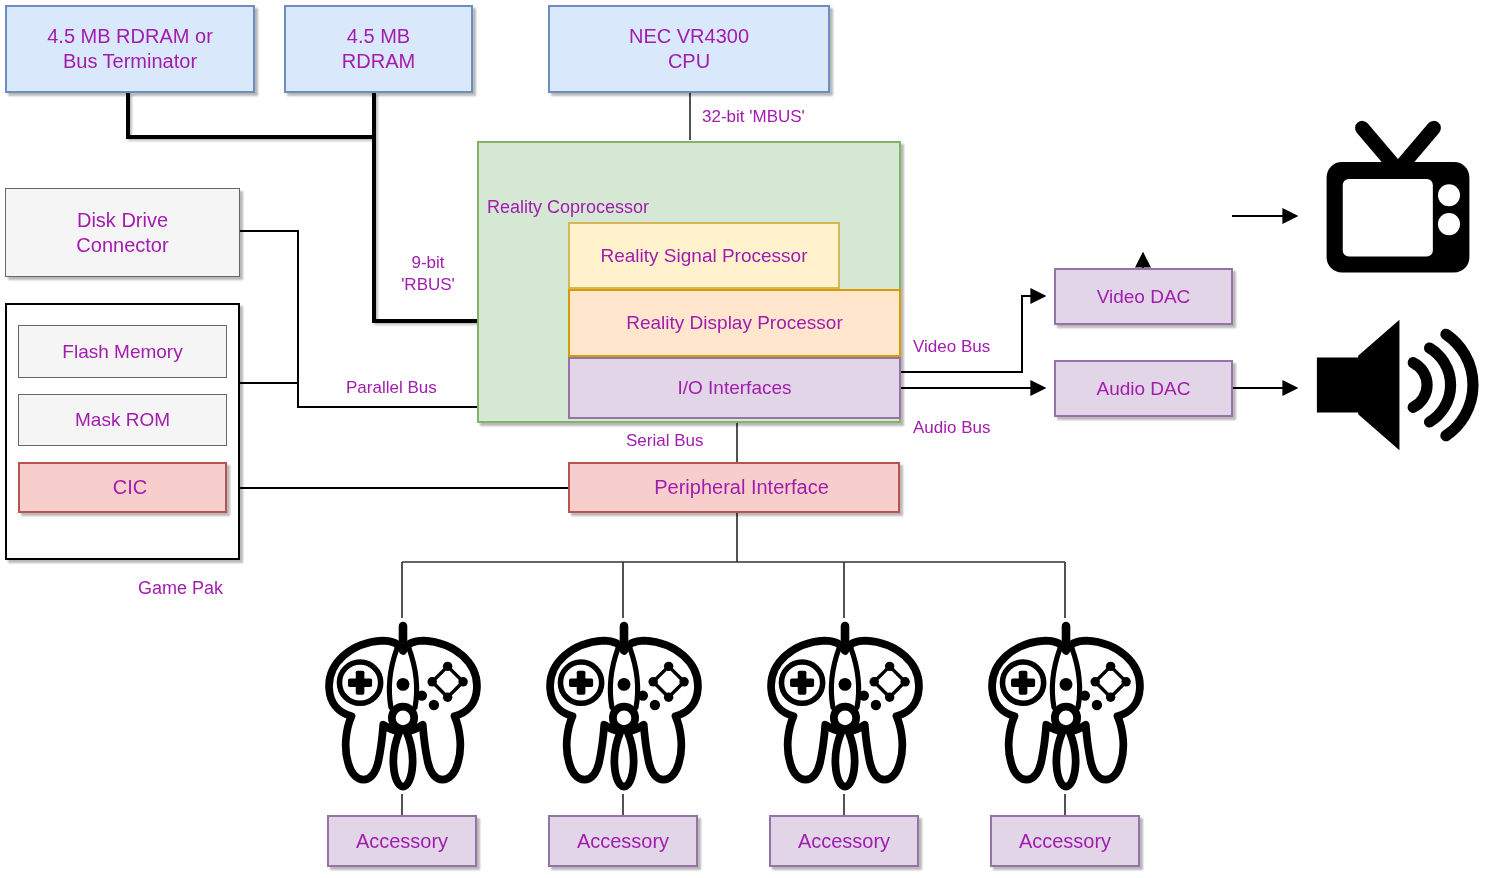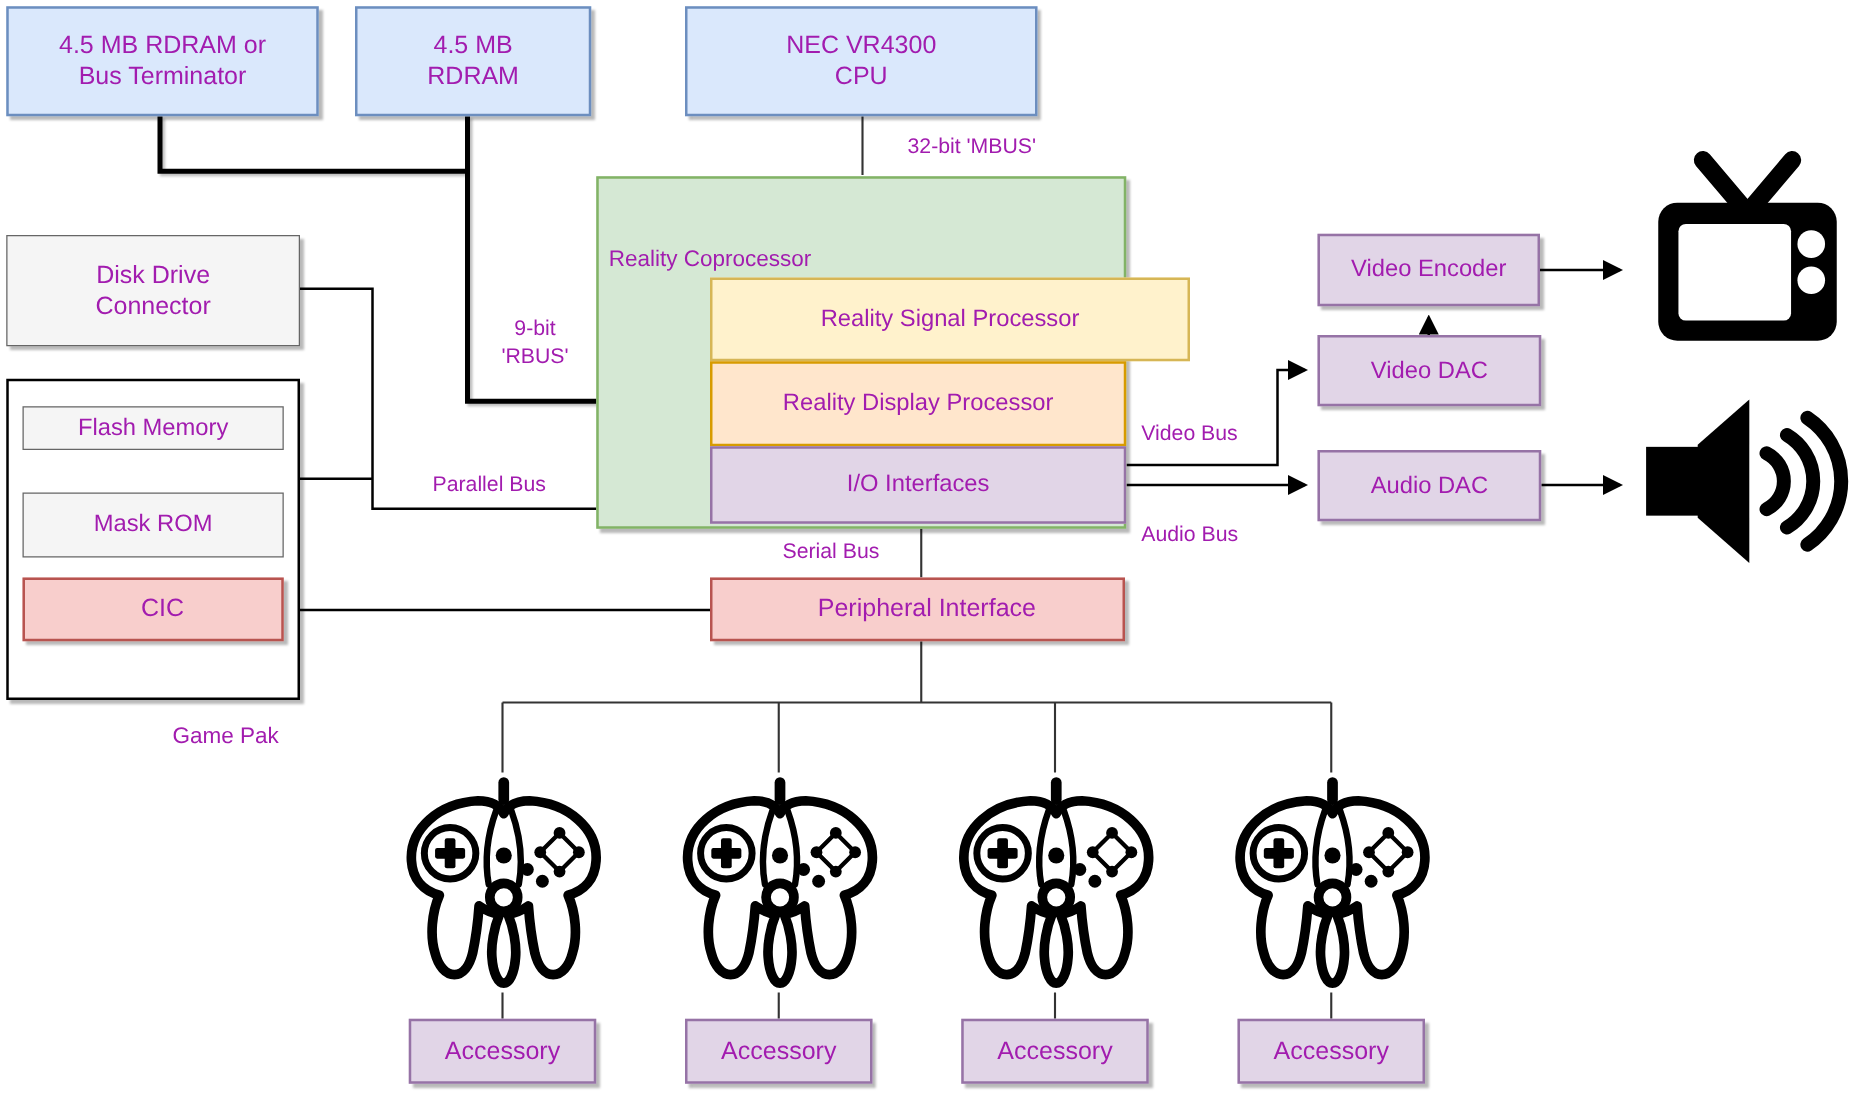--- a/index.html
+++ b/index.html
@@ -76,40 +76,39 @@
 
   <div class="box blue shadow" style="left:5px;top:5px;width:250px;height:88px;">4.5 MB RDRAM or
 Bus Terminator</div>
   <div class="box blue shadow" style="left:284px;top:5px;width:189px;height:88px;">4.5 MB
 RDRAM</div>
   <div class="box blue shadow" style="left:548px;top:5px;width:282px;height:88px;">NEC VR4300
 CPU</div>
 
   <div class="box green shadow" style="left:477px;top:141px;width:424px;height:282px;"></div>
   <span class="corner-label" style="left:487px;top:153px;">Reality Coprocessor</span>
-  <div class="box yellow inner19" style="left:568px;top:222px;width:384px;height:67px;">Reality Signal Processor</div>
+  <div class="box yellow inner19" style="left:568px;top:222px;width:272px;height:67px;">Reality Signal Processor</div>
   <div class="box orange inner19" style="left:568px;top:289px;width:333px;height:68px;">Reality Display Processor</div>
   <div class="box purple inner19" style="left:568px;top:357px;width:333px;height:62px;">I/O Interfaces</div>
 
   <div class="box gray shadow" style="left:5px;top:188px;width:235px;height:89px;">Disk Drive
 Connector</div>
 
   <div class="box white shadow" style="left:5px;top:303px;width:235px;height:257px;"></div>
   <span class="corner-label" style="left:138px;top:534px;">Game Pak</span>
-  <div class="box gray inner19" style="left:18px;top:325px;width:209px;height:35px;">Flash Memory</div>
+  <div class="box gray inner19" style="left:18px;top:325px;width:209px;height:53px;">Flash Memory</div>
   <div class="box gray inner19" style="left:18px;top:394px;width:209px;height:52px;">Mask ROM</div>
   <div class="box red shadow" style="left:18px;top:462px;width:209px;height:51px;">CIC</div>
 
   <div class="box red shadow" style="left:568px;top:462px;width:332px;height:51px;">Peripheral Interface</div>
 
-  <div class="box purple shadow inner19" style="left:1054px;top:187px;width:178px;height:58px;">Video Encoder</div>
   <div class="box purple shadow inner19" style="left:1054px;top:360px;width:179px;height:57px;">Audio DAC</div>
   <div class="box purple shadow inner19" style="left:1054px;top:268px;width:179px;height:57px;">Video DAC</div>
 
-  <span class="buslbl" style="left:702px;top:106px;margin-left:24px;">32-bit 'MBUS'</span>
+  <span class="buslbl" style="left:702px;top:106px;">32-bit 'MBUS'</span>
   <span class="buslbl" style="left:388px;top:252px;width:80px;text-align:center;">9-bit
 'RBUS'</span>
   <span class="buslbl" style="left:346px;top:377px;">Parallel Bus</span>
   <span class="buslbl" style="left:626px;top:430px;">Serial Bus</span>
   <span class="buslbl" style="left:913px;top:336px;text-align:right;">Video Bus</span>
   <span class="buslbl" style="left:913px;top:401px;margin-top:16px;">Audio Bus</span>
 
   <div class="icon" style="left:1313px;top:112px;width:170px;height:175px;">
     <svg viewBox="0 0 200 200">
       <g fill="#000">

